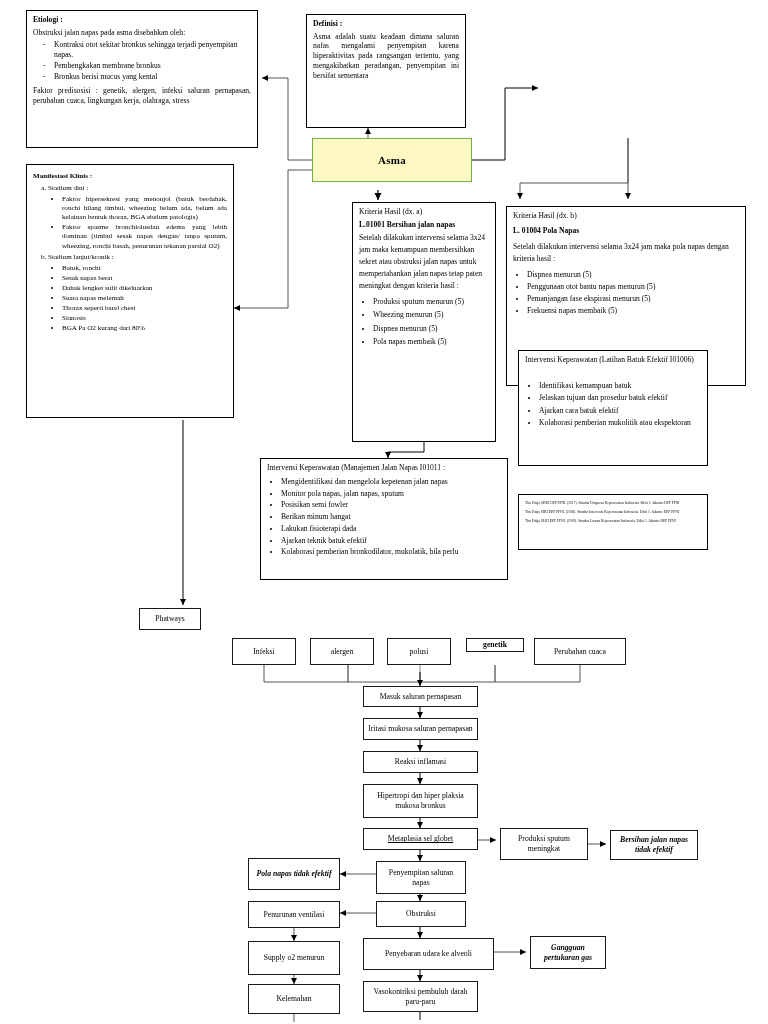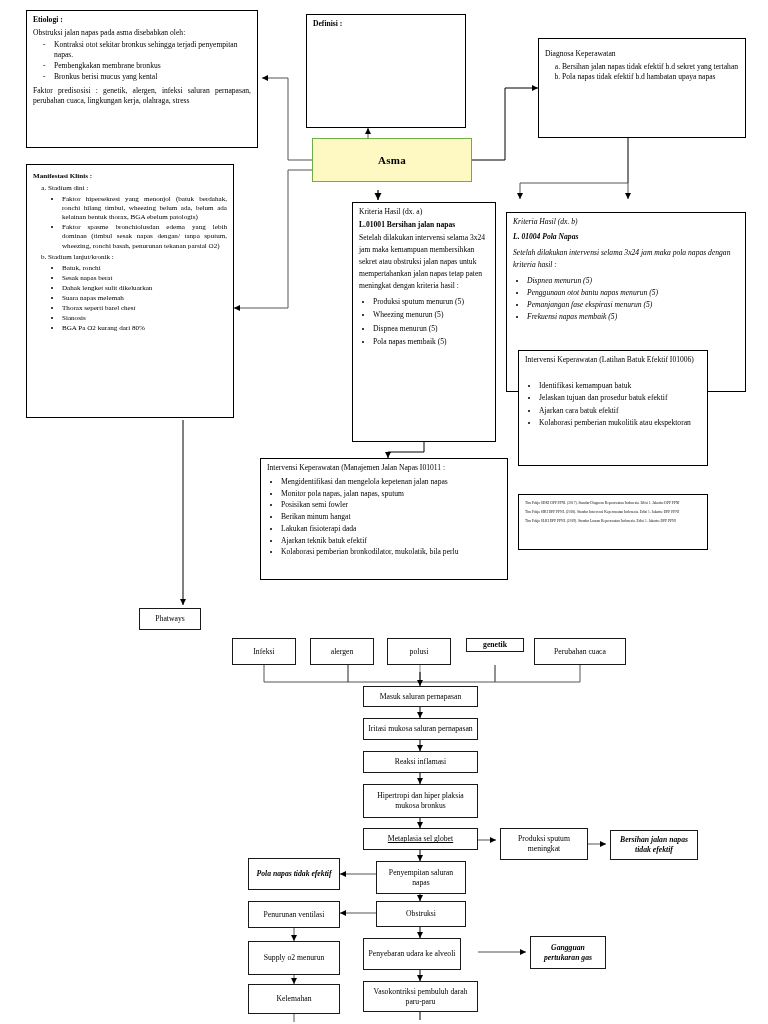--- a/index.html
+++ b/index.html
@@ -142,29 +142,23 @@
     <ul class="d">
       <li>Kontraksi otot sekitar bronkus sehingga terjadi penyempitan napas.</li>
       <li>Pembengkakan membrane bronkus</li>
       <li>Bronkus berisi mucus yang kental</li>
     </ul>
     <p class="just" style="margin-top:5px">Faktor predisosisi : genetik, alergen, infeksi saluran pernapasan, perubahan cuaca, lingkungan kerja, olahraga, stress</p>
   </div>
 
   <div class="box txt8" style="left:306px; top:14px; width:160px; height:114px;">
     <p class="ttl tight">Definisi :</p>
-  </div>
-
-  <div class="box txt8" style="left:538px; top:38px; width:208px; height:100px;">
-    <p class="tight" style="margin-top:6px">Diagnosa Keperawatan</p>
-    <ol class="al">
-      <li>Bersihan jalan napas tidak efektif  b.d sekret yang tertahan</li>
-      <li>Pola napas tidak efektif b.d hambatan upaya napas</li>
-    </ol>
-  </div>
+    <p class="just">Asma adalah suatu keadaan dimana saluran nafas mengalami penyempitan karena hiperaktivitas pada rangsangan tertentu, yang mengakibatkan peradangan, penyempitan ini bersifat sementara</p>
+  </div>
+
 
   <div class="asma" style="left:312px; top:138px; width:160px; height:44px;">
     <span>Asma</span>
   </div>
 
   <div class="box small" style="left:26px; top:164px; width:208px; height:254px;">
     <p class="ttl tight" style="margin-top:3px">Manifestasi Klinis :</p>
     <ol class="al2">
       <li>
         <span>Stadium dini :</span>
@@ -193,21 +187,21 @@
     <p class="ttl tight">L.01001 Bersihan jalan napas</p>
     <p style="line-height:1.55">Setelah dilakukan intervensi selama 3x24 jam maka kemampuan membersihkan sekret atau obstruksi jalan napas untuk mempertahankan jalan napas tetap paten meningkat dengan kriteria hasil :</p>
     <ul class="b" style="line-height:1.6">
       <li>Produksi sputum menurun (5)</li>
       <li>Wheezing menurun (5)</li>
       <li>Dispnea menurun (5)</li>
       <li>Pola napas membaik (5)</li>
     </ul>
   </div>
 
-  <div class="box txt8" style="left:506px; top:212px; width:240px; height:180px;font-style:italic;">
+  <div class="box txt8" style="left:506px; top:206px; width:240px; height:180px;">
     <p class="tight">Kriteria Hasil (dx. b)</p>
     <p class="ttl tight" style="margin-top:5px">L. 01004 Pola Napas</p>
     <p style="line-height:1.5; margin-top:6px">Setelah dilakukan intervensi selama 3x24 jam maka pola napas dengan kriteria hasil :</p>
     <ul class="b" style="line-height:1.45">
       <li>Dispnea menurun (5)</li>
       <li>Penggunaan otot bantu napas menurun (5)</li>
       <li>Pemanjangan fase ekspirasi menurun (5)</li>
       <li>Frekuensi napas membaik (5)</li>
     </ul>
   </div>
@@ -275,21 +269,21 @@
   </div>
   <div class="fbox" style="left:363px; top:828px; width:115px; height:22px;text-decoration:underline;">
     <span>Metaplasia sel globet</span>
   </div>
   <div class="fbox" style="left:376px; top:861px; width:90px; height:33px;">
     <span>Penyempitan saluran napas</span>
   </div>
   <div class="fbox" style="left:376px; top:901px; width:90px; height:26px;">
     <span>Obstruksi</span>
   </div>
-  <div class="fbox" style="left:363px; top:938px; width:98px; height:32px;text-align:center;">
+  <div class="fbox" style="left:363px; top:938px; width:131px; height:32px;text-align:center;">
     <span>Penyebaran udara ke alveoli</span>
   </div>
   <div class="fbox" style="left:363px; top:981px; width:115px; height:31px;">
     <span>Vasokontriksi pembuluh darah paru-paru</span>
   </div>
 
   <div class="fbox" style="left:500px; top:828px; width:88px; height:32px;">
     <span>Produksi sputum meningkat</span>
   </div>
   <div class="fbox italic" style="left:610px; top:830px; width:88px; height:30px;">

